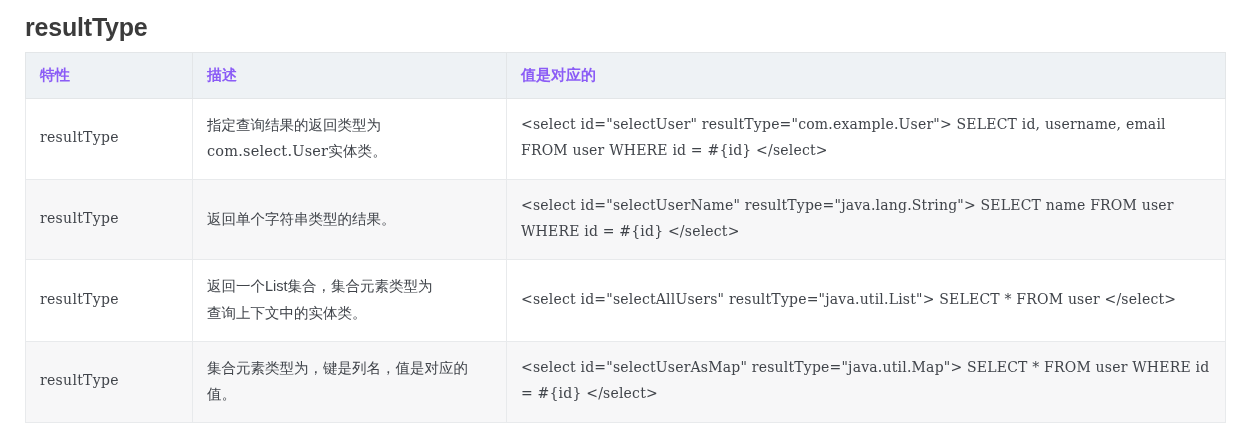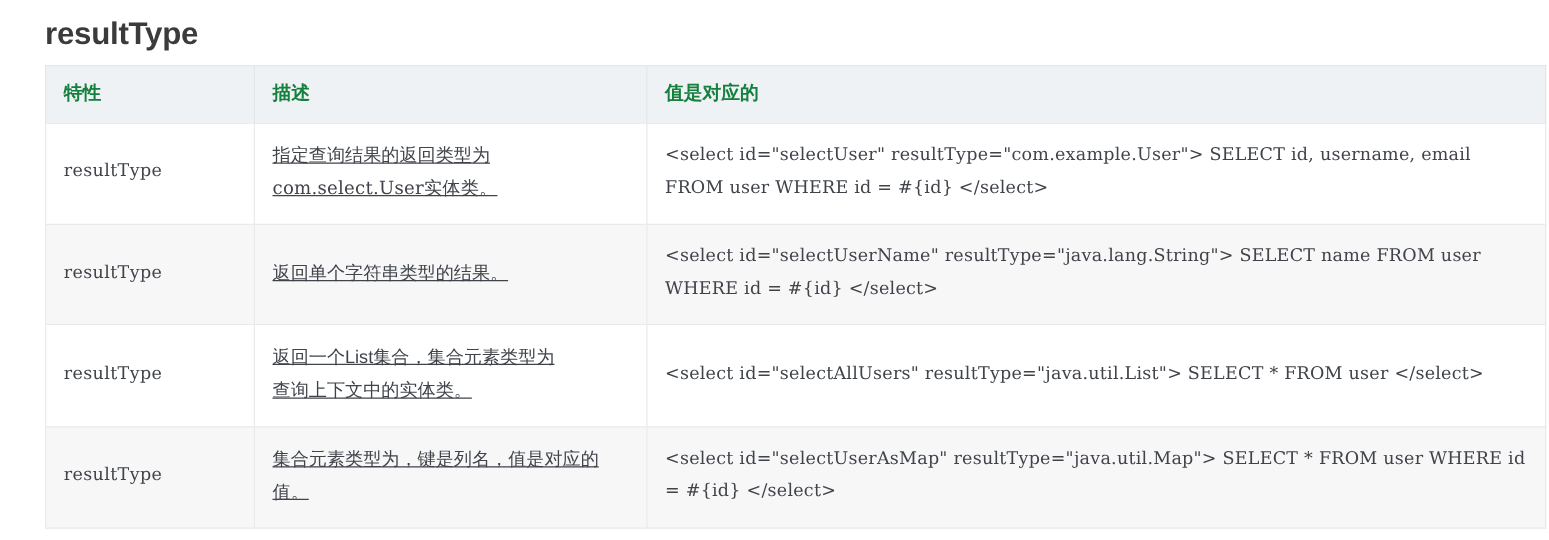--- a/index.html
+++ b/index.html
@@ -8,21 +8,21 @@
     background: #ffffff;
   }
   body {
     width: 1239px;
     height: 432px;
     font-family: "Liberation Sans", sans-serif;
     color: #333333;
     overflow: hidden;
   }
   .page {
-    padding: 0 0 0 36px;
+    padding: 0 0 0 25px;
     box-sizing: border-box;
     width: 1239px;
   }
   .page-title {
     font-size: 25px;
     font-weight: bold;
     color: #3b3b3b;
     letter-spacing: -0.2px;
     margin: 12px 0 10px 0;
     line-height: 1.2;
@@ -37,21 +37,21 @@
   table.spec-table col.col-feature { width: 167px; }
   table.spec-table col.col-desc    { width: 314px; }
   table.spec-table col.col-usage   { width: 719px; }
 
   table.spec-table thead th {
     background: #eef2f5;
     border: 1px solid #e3e6e8;
     text-align: left;
     font-weight: bold;
     font-size: 15px;
-    color: #15803d;
+    color: #8b5cf6;
     padding: 12px 14px 13px 14px;
     vertical-align: middle;
     line-height: 1.3;
   }
   table.spec-table tbody td {
     border: 1px solid #e8eaec;
     padding: 13px 14px 14px 14px;
     vertical-align: middle;
     line-height: 1.85;
     color: #40444a;
@@ -63,21 +63,20 @@
   .cell-feature {
     font-family: "DejaVu Serif", "Liberation Serif", serif;
     font-size: 14px;
     color: #4a4f56;
     letter-spacing: 0.3px;
   }
   .cell-desc {
     font-size: 14.5px;
     color: #3f444b;
     font-family: "Liberation Sans", sans-serif;
-    text-decoration: underline;
   }
   .cell-usage {
     font-family: "DejaVu Serif", "Liberation Serif", serif;
     font-size: 14px;
     color: #4a4f56;
     letter-spacing: 0.2px;
     line-height: 1.95;
   }
   .mono-inline {
     font-family: "DejaVu Serif", "Liberation Serif", serif;

